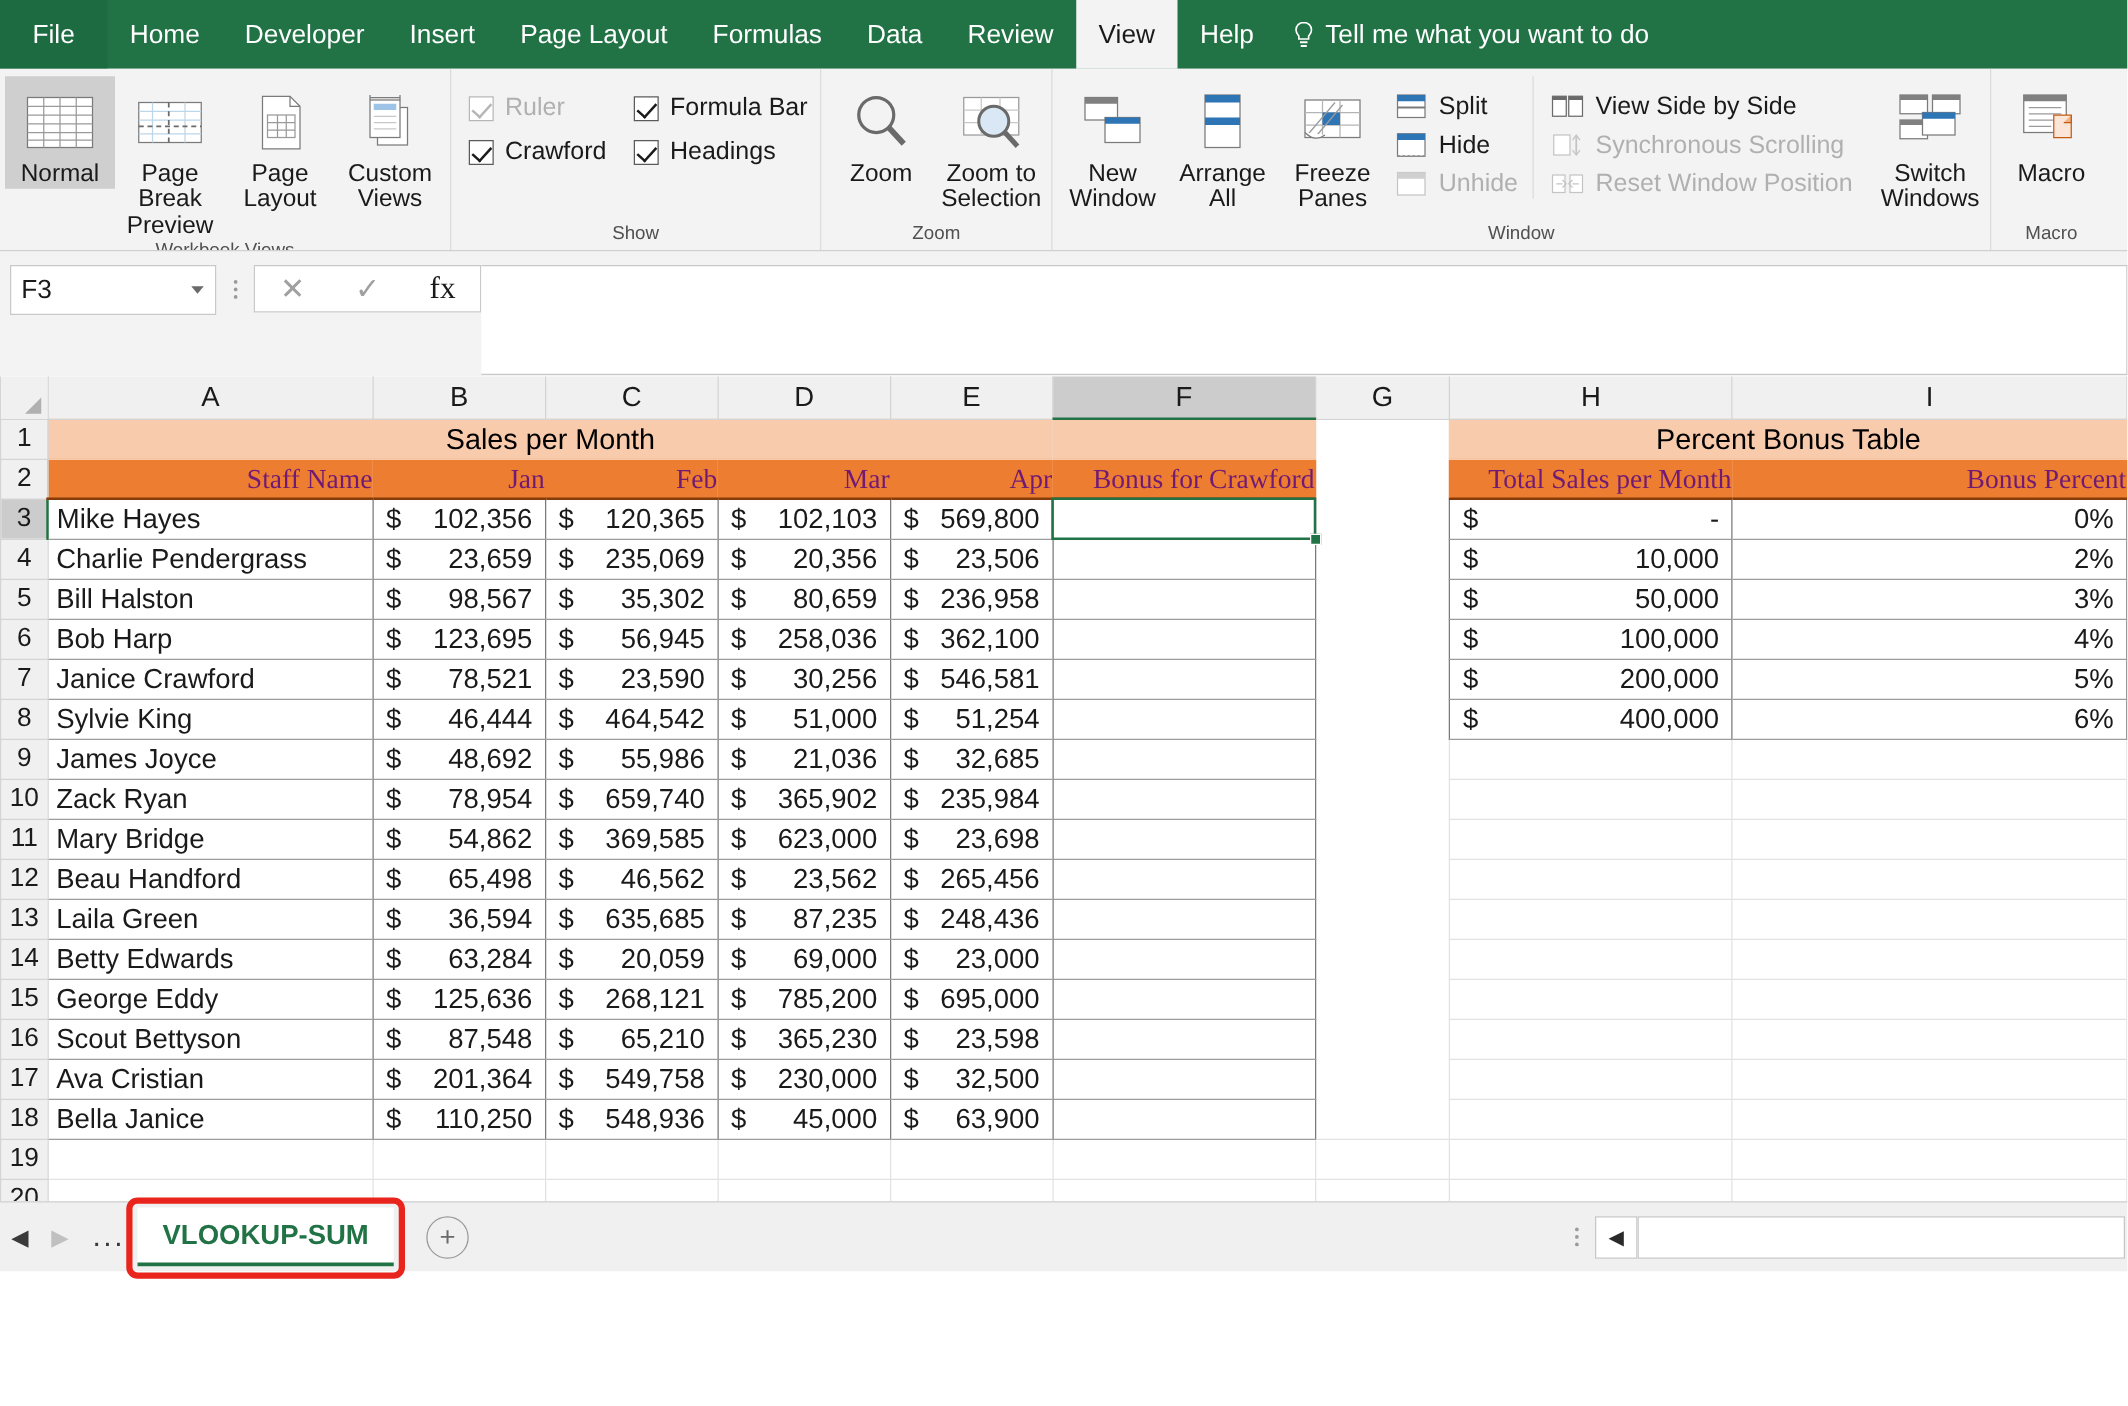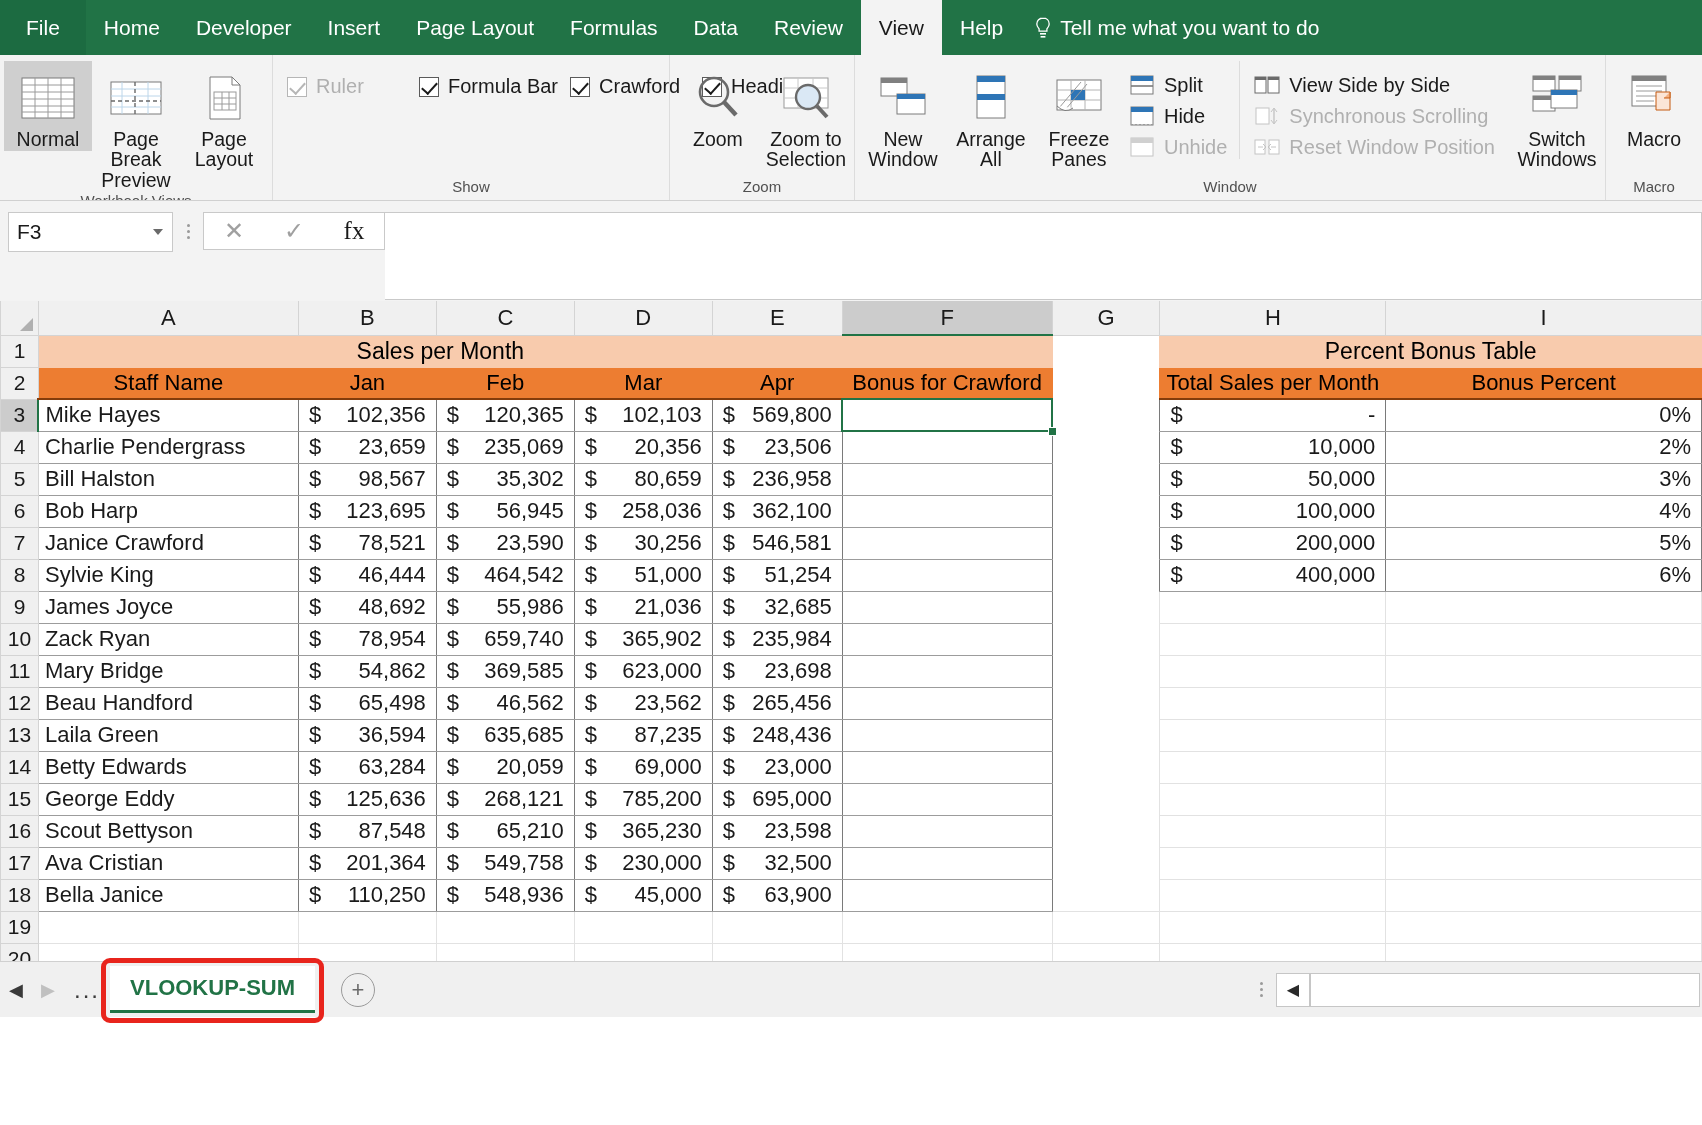--- a/index.html
+++ b/index.html
@@ -37,21 +37,21 @@
   }
 
   .bigbtn {
     width: 88px; display: flex; flex-direction: column; align-items: center;
     padding: 6px 2px 2px; cursor: default; text-align: center;
   }
   .bigbtn.sel { background: #cfcfcf; }
   .bigbtn .ic { height: 62px; display: flex; align-items: center; justify-content: center; }
   .bigbtn .lb { font-size: 19.5px; color: #1a1a1a; line-height: 1.05; }
 
-  .chkcol { display: flex; flex-direction: row; gap: 12px; padding: 14px 6px 0 10px; }
+  .chkcol { display: flex; flex-direction: column; gap: 12px; padding: 14px 6px 0 10px; }
   .chkrow { display: flex; align-items: center; gap: 12px; }
   .chk { display: flex; align-items: center; gap: 9px; cursor: default; white-space: nowrap; }
   .cbox {
     width: 20px; height: 20px; border: 1.5px solid #5a5a5a; background: #fff;
     position: relative; flex: none;
   }
   .cbox.on::after {
     content: ""; position: absolute; left: 5px; top: 1px; width: 7px; height: 13px;
     border: solid #1a1a1a; border-width: 0 2.4px 2.4px 0; transform: rotate(42deg);
   }
@@ -96,21 +96,21 @@
   }
   .rnum {
     background: #f0f0f0; border: 1px solid #d4d4d4; width: 38px;
     text-align: center; font-size: 21px; color: #1a1a1a; height: 32px;
   }
   .rnum.sel { background: #cccccc; border-right: 2px solid #217346; }
   td.cell { height: 32px; background: #fff; font-size: 22px; color: #1a1a1a; padding: 0 6px; border: 1px solid #d9d9d9; white-space: nowrap; }
   td.blank { border: 1px solid #e2e2e2; }
   td.nogrid { border: none; background: #fff; }
   td.title1 { background: #f8cbad; text-align: center; font-size: 23px; border: 1px solid #f8cbad; }
-  td.hdr2 { background: #ed7d31; color: #000000; font-size: 22px; border: 1px solid #ed7d31; border-bottom: 2px solid #843c0b; text-align: center; }
+  td.hdr2 { background: #ed7d31; color: #701a75; font-size: 22px; border: 1px solid #ed7d31; border-bottom: 2px solid #843c0b; text-align: right; font-family: Liberation Serif, serif; }
   td.name { text-align: left; border-top: 1px solid #9c9c9c; border-bottom: 1px solid #9c9c9c; border-left: 1px solid #7a7a7a; border-right: 1px solid #7a7a7a;}
   td.money { border-top: 1px solid #9c9c9c; border-bottom: 1px solid #9c9c9c; border-left: 1px solid #7a7a7a; border-right: 1px solid #7a7a7a; padding: 0; }
   td.money .m { display: flex; justify-content: space-between; padding: 0 10px; }
   td.money .m .d { }
   td.pct { text-align: right; padding-right: 10px; border-top: 1px solid #9c9c9c; border-bottom: 1px solid #9c9c9c; border-left: 1px solid #7a7a7a; border-right: 1px solid #7a7a7a; }
   td.bonuscol { border-left: 1px solid #7a7a7a; border-right: 1px solid #7a7a7a; border-top: 1px solid #9c9c9c; border-bottom: 1px solid #9c9c9c; }
 
   .selbox {
     position: absolute; border: 2px solid #217346; pointer-events: none; z-index: 5;
   }
@@ -218,20 +218,37 @@
               <g stroke="#9a9a9a">
                 <rect x="18" y="18" width="22" height="18" fill="none"></rect>
                 <line x1="18" y1="24" x2="40" y2="24"></line>
                 <line x1="18" y1="30" x2="40" y2="30"></line>
                 <line x1="26" y1="18" x2="26" y2="36"></line>
                 <line x1="33" y1="18" x2="33" y2="36"></line>
               </g>
             </svg>
         </span>
         <span class="lb">Page Layout</span>
+      </div>
+      <div class="bigbtn">
+        <span class="ic">
+          <svg width="56" height="48" viewBox="0 0 56 48">
+              <rect x="18" y="12" width="24" height="30" fill="#fff" stroke="#7a7a7a"></rect>
+              <rect x="12" y="6" width="24" height="30" fill="#fff" stroke="#7a7a7a"></rect>
+              <rect x="15" y="9" width="18" height="5" fill="#9dc3e6"></rect>
+              <g stroke="#c8c8c8">
+                <line x1="15" y1="19" x2="33" y2="19"></line>
+                <line x1="15" y1="24" x2="33" y2="24"></line>
+                <line x1="15" y1="29" x2="33" y2="29"></line>
+              </g>
+              <path d="M12 4 h24" stroke="#7a7a7a"></path>
+              <path d="M12 2 v4 M36 2 v4" stroke="#7a7a7a"></path>
+            </svg>
+        </span>
+        <span class="lb">Custom Views</span>
       </div>
     </div>
     <div class="rgroup-label">Workbook Views</div>
   </div>
 
   <div class="rgroup" style="min-width:272px">
     <div class="rgroup-body">
       <div class="chkcol">
         <div class="chkrow">
           <div class="chk dis" style="width:120px">

